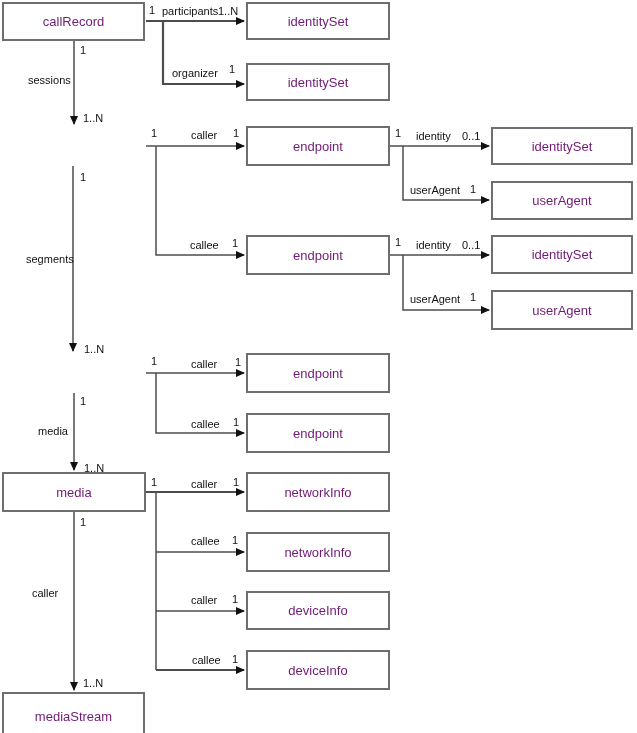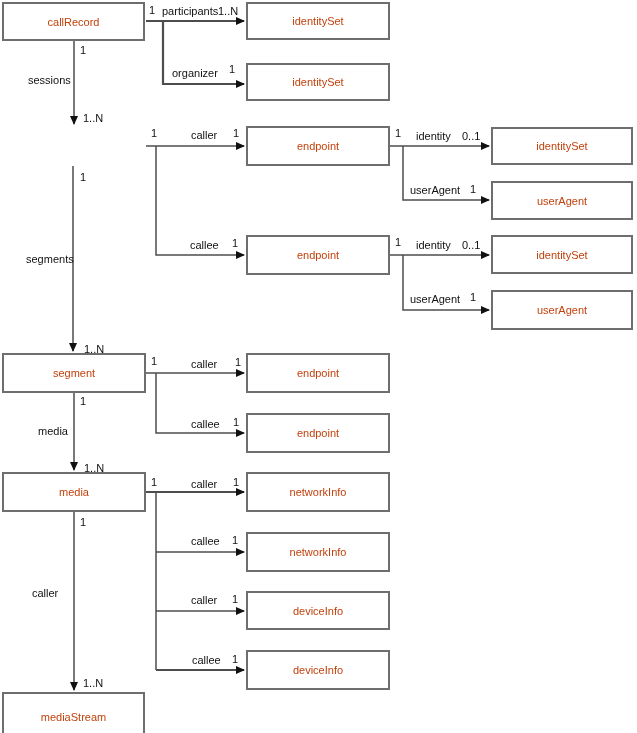--- a/index.html
+++ b/index.html
@@ -7,21 +7,21 @@
     position:relative; width:637px; height:733px; background:#ffffff;
     font-family:"Liberation Sans", sans-serif; color:#1a1a1a; overflow:hidden;
   }
   svg.wires { position:absolute; left:0; top:0; width:637px; height:733px; }
   .conn { fill:none; stroke:#4d4d4d; stroke-width:1.5; }
   .conn.thick { stroke-width:2.2; }
   .node {
     position:absolute; box-sizing:border-box;
     border:2px solid #6e6e6e; background:#ffffff;
     display:flex; align-items:center; justify-content:center;
-    font-size:11px; color:#c2410c;
+    font-size:13px; color:#701a75;
   }
   .elabel {
     position:absolute; font-size:11px; line-height:12px;
     color:#111111; white-space:nowrap;
   }
 </style>
 </head>
 <body>
 
 <div class="canvas">
@@ -91,23 +91,20 @@
     <span>userAgent</span>
   </div>
   <div class="node" style="left:246px;top:235px;width:144px;height:40px">
     <span>endpoint</span>
   </div>
   <div class="node" style="left:491px;top:235px;width:142px;height:39px">
     <span>identitySet</span>
   </div>
   <div class="node" style="left:491px;top:290px;width:142px;height:40px">
     <span>userAgent</span>
-  </div>
-  <div class="node" style="left:2px;top:353px;width:144px;height:40px">
-    <span>segment</span>
   </div>
   <div class="node" style="left:246px;top:353px;width:144px;height:40px">
     <span>endpoint</span>
   </div>
   <div class="node" style="left:246px;top:413px;width:144px;height:40px">
     <span>endpoint</span>
   </div>
   <div class="node" style="left:2px;top:472px;width:144px;height:40px">
     <span>media</span>
   </div>

